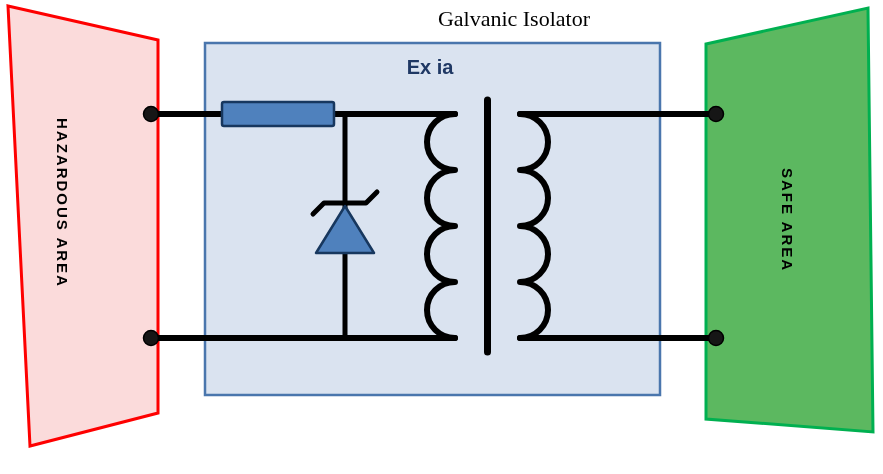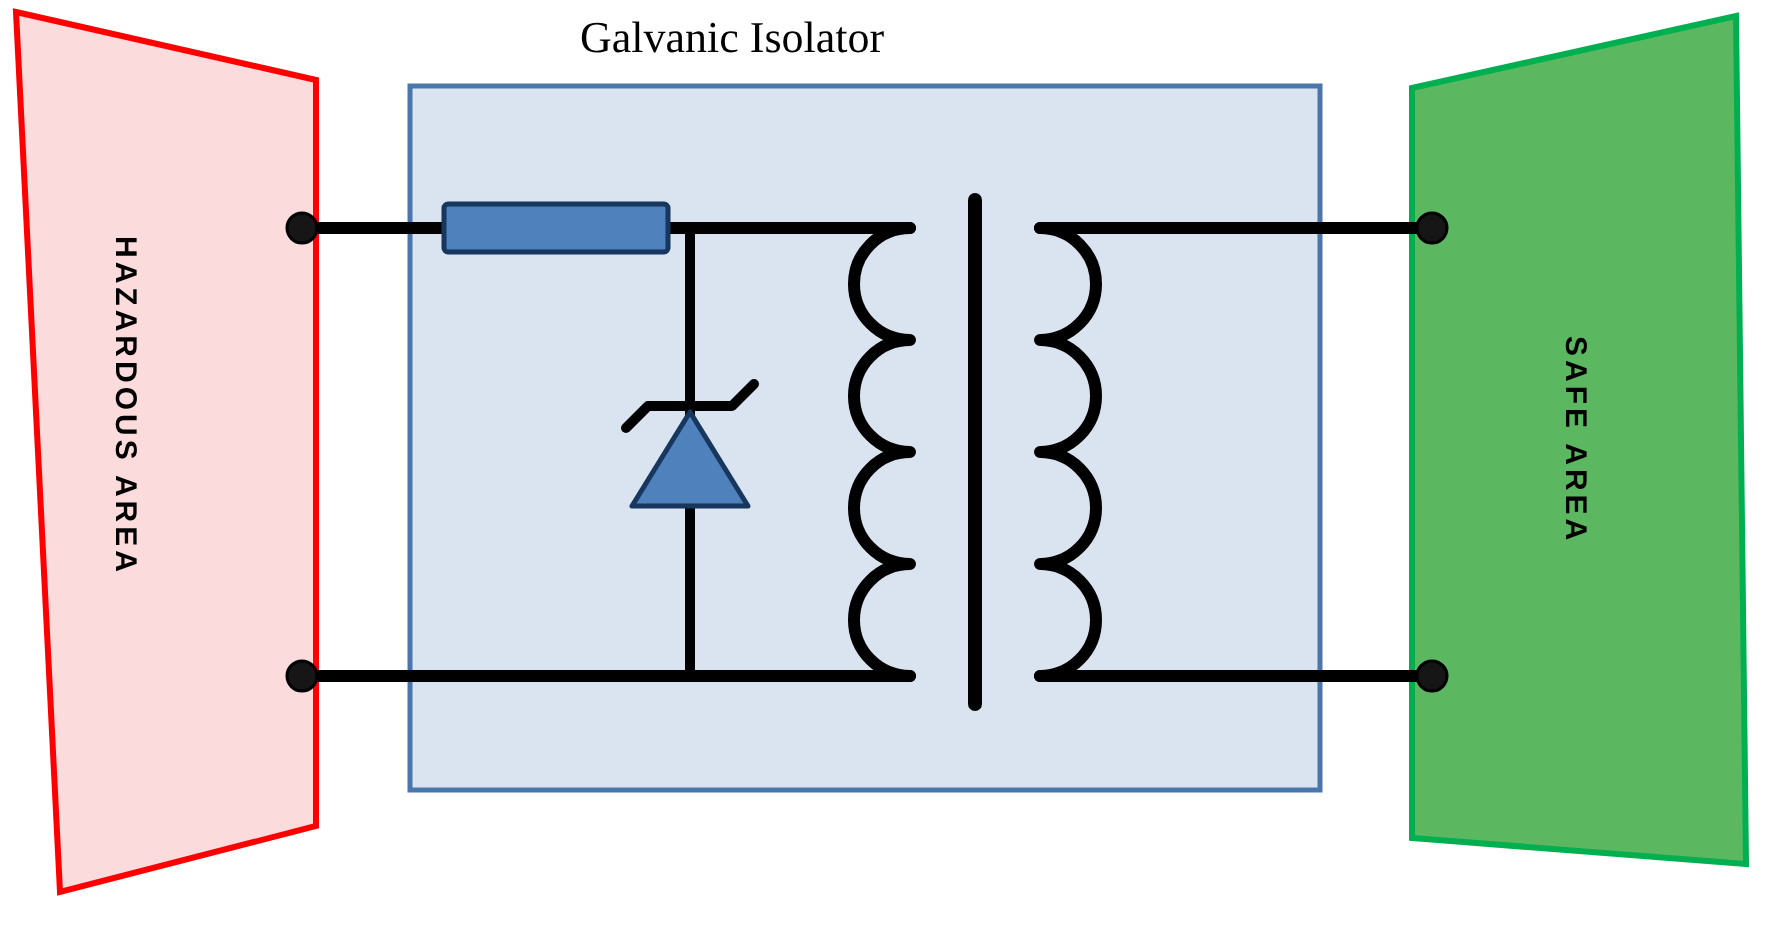--- a/index.html
+++ b/index.html
@@ -6,21 +6,21 @@
   .canvas {
     position:relative;
     width:883px; height:474px;
     background:#ffffff;
     overflow:hidden;
     font-family:"Liberation Sans", sans-serif;
   }
   .canvas svg { position:absolute; inset:0; }
   .title {
     position:absolute; top:6px; left:290px; width:300px;
-    text-align:left;
+    text-align:right;
     font-family:"Liberation Serif", serif;
     font-size:22px; color:#000;
   }
   .exia {
     position:absolute; top:56px; left:355px; width:150px;
     text-align:center;
     font-size:20px; font-weight:bold;
     color:#1f3864;
   }
   .vlabel {
@@ -65,16 +65,17 @@
       <line x1="487.5" y1="100" x2="487.5" y2="352" stroke-width="7"></line>
 
       <circle cx="151" cy="114" r="7.5" stroke-width="1.5" fill="#161616"></circle>
       <circle cx="151" cy="338" r="7.5" stroke-width="1.5" fill="#161616"></circle>
       <circle cx="716" cy="114" r="7.5" stroke-width="1.5" fill="#161616"></circle>
       <circle cx="716" cy="338" r="7.5" stroke-width="1.5" fill="#161616"></circle>
     </g>
   </svg>
 
   <div class="title">Galvanic Isolator</div>
+  <div class="exia">Ex ia</div>
   <div class="vlabel hazard">HAZARDOUS AREA</div>
   <div class="vlabel safe">SAFE AREA</div>
 
 </div>
 
 </body></html>

